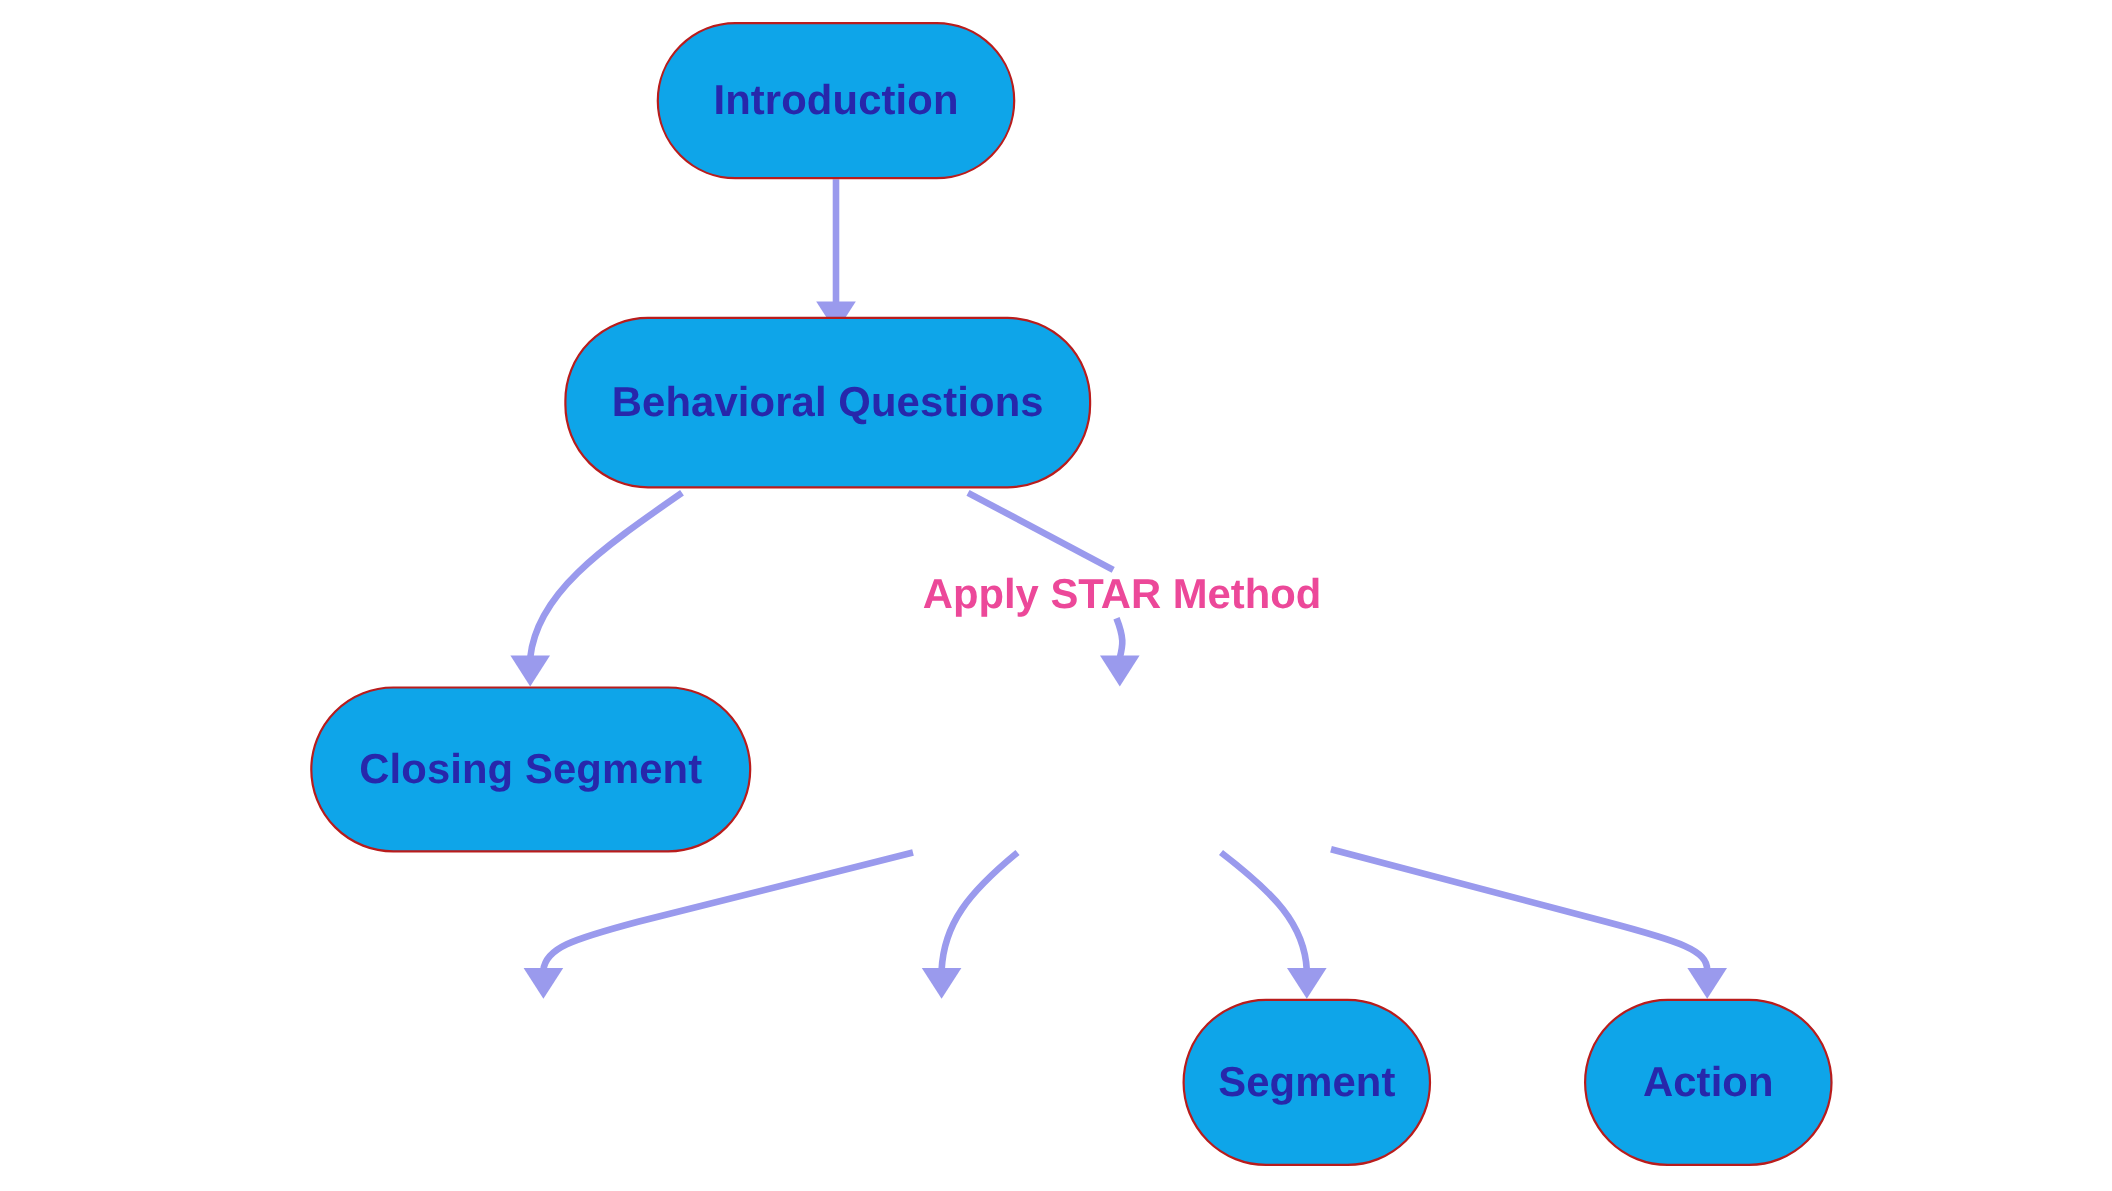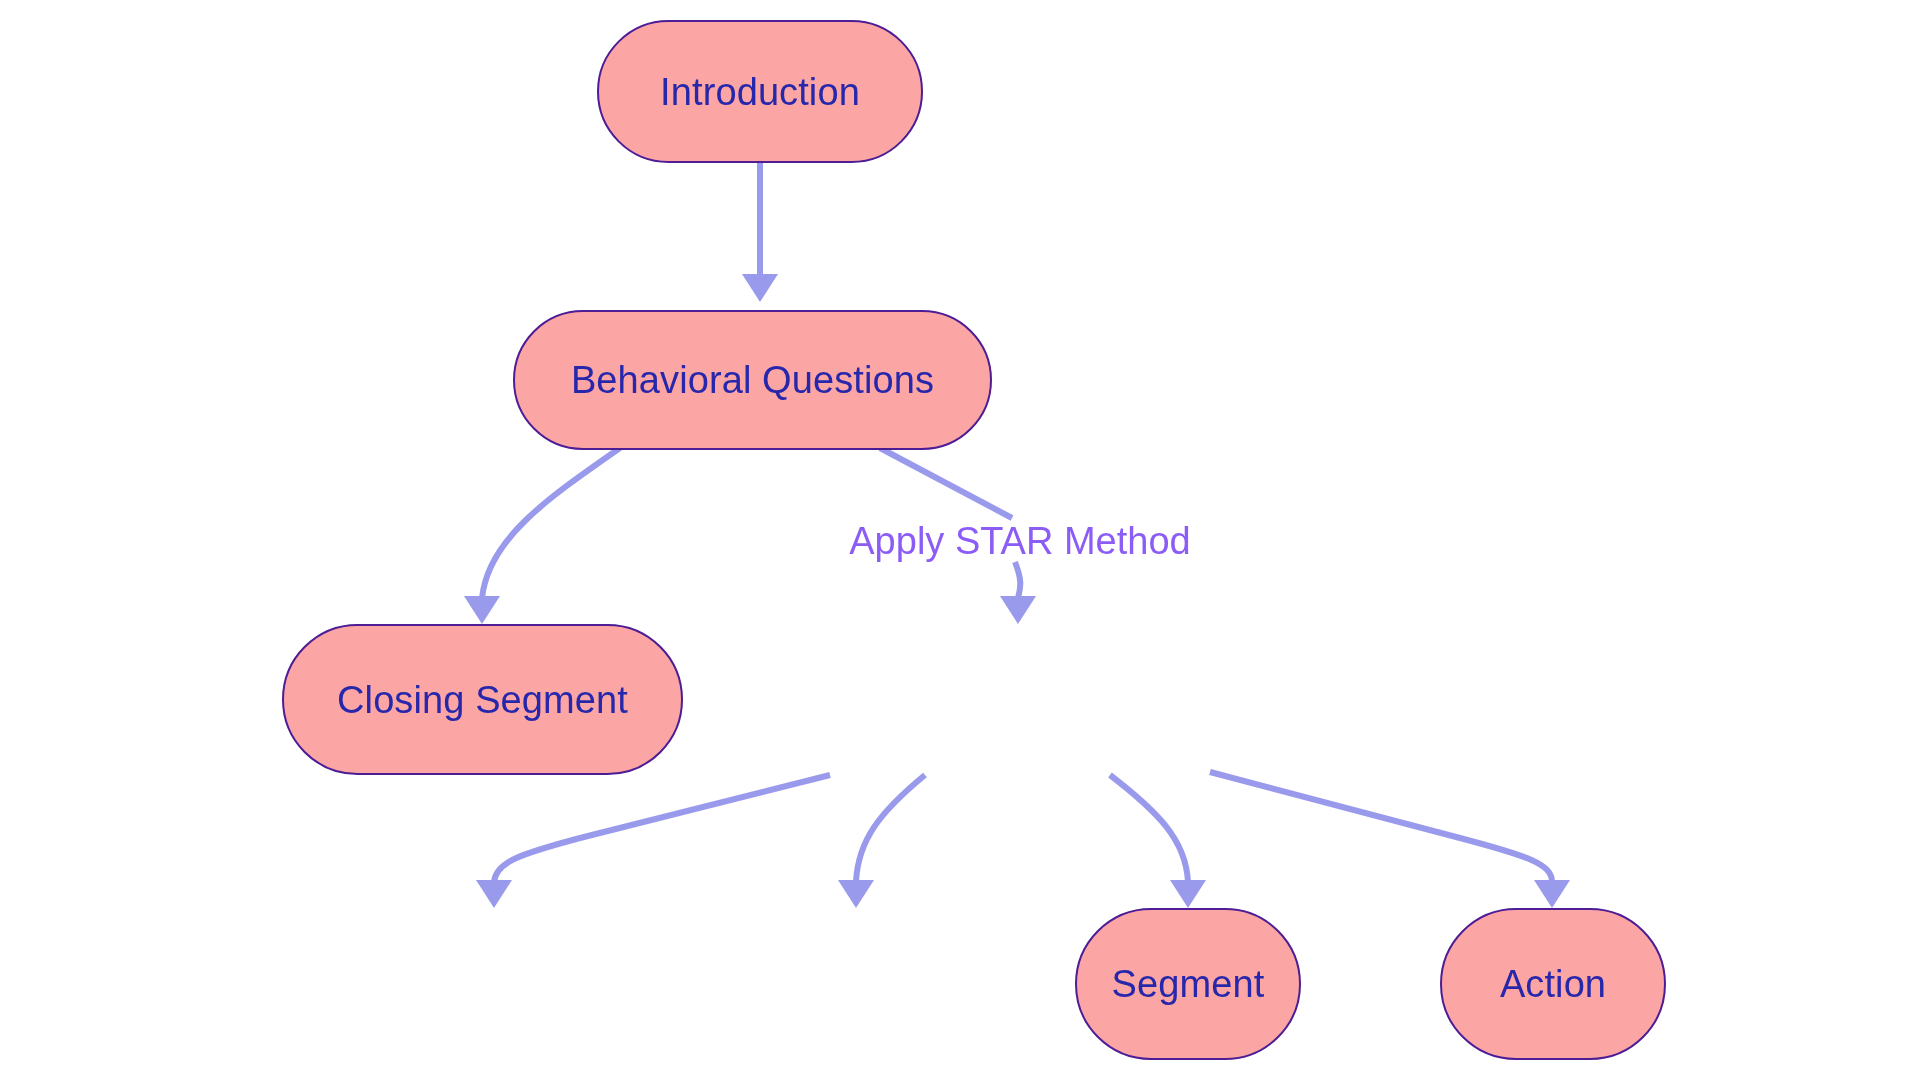--- a/index.html
+++ b/index.html
@@ -23,42 +23,42 @@
   #edge-layer {
     position: absolute;
     left: 0;
     top: 0;
     width: 1920px;
     height: 1083px;
   }
   .node {
     position: absolute;
     box-sizing: border-box;
-    background: #fca5a5;
-    border: 2px solid #4c1d95;
+    background: #0ea5e9;
+    border: 2px solid #b91c1c;
     border-radius: 76px;
     display: flex;
     align-items: center;
     justify-content: center;
     color: #2727ab;
     font-size: 38px;
-    font-weight: 400;
+    font-weight: 700;
     letter-spacing: 0.1px;
     white-space: nowrap;
     line-height: 1;
   }
   .node-label {
     display: block;
     padding: 0 6px;
   }
   .edge-label {
     position: absolute;
-    color: #8b5cf6;
+    color: #ec4899;
     font-size: 38px;
-    font-weight: 400;
+    font-weight: 700;
     white-space: nowrap;
     line-height: 1;
     transform: translate(-50%, -50%);
     background: transparent;
   }
   .edge-path {
     fill: none;
     stroke: #9a9aed;
     stroke-width: 6;
     stroke-linecap: butt;
@@ -111,21 +111,21 @@
       <path class="edge-path" d="M 1210 772 L 1460 838 C 1528 856, 1552 864, 1552 882"></path>
       <polygon class="arrow-head" points="1534,880 1570,880 1552,908"></polygon>
     </g>
 
   </svg>
 
   <div class="node" style="left:597px; top:20px; width:326px; height:143px;">
     <span class="node-label">Introduction</span>
   </div>
 
-  <div class="node" style="left:513px; top:310px; width:479px; height:140px;">
+  <div class="node" style="left:513px; top:288px; width:479px; height:156px;">
     <span class="node-label">Behavioral Questions</span>
   </div>
 
   <div class="node" style="left:282px; top:624px; width:401px; height:151px;">
     <span class="node-label">Closing Segment</span>
   </div>
 
 
 
 

